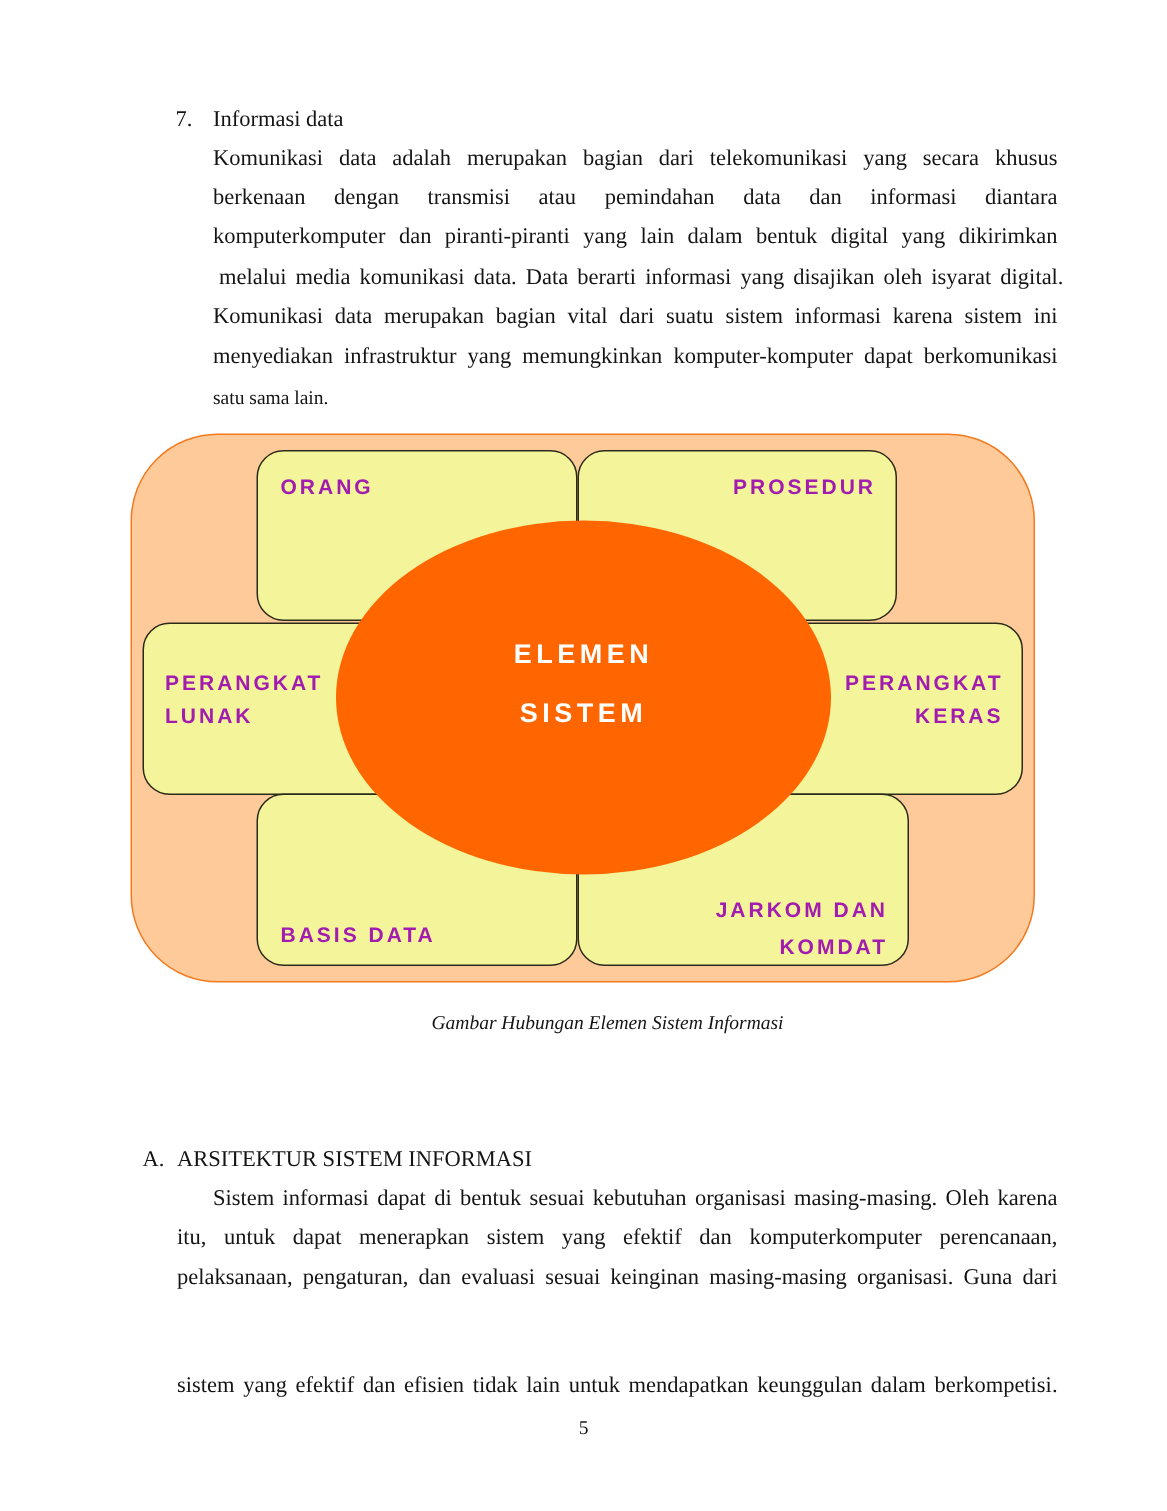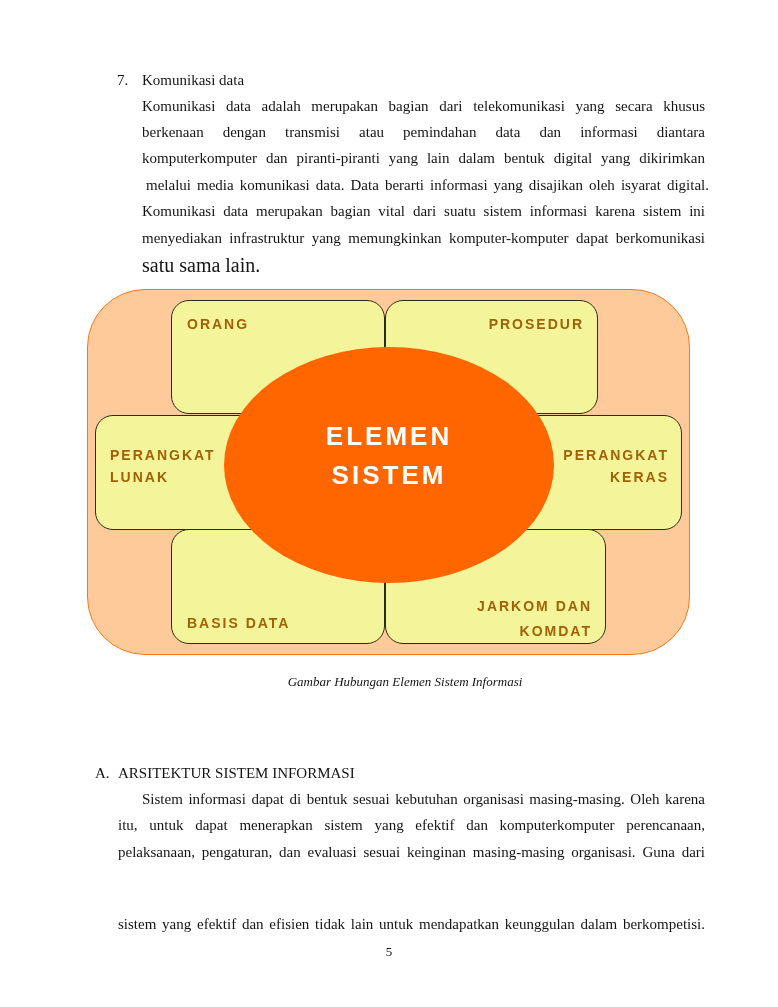--- a/index.html
+++ b/index.html
@@ -2,47 +2,47 @@
 <html><head>
 <meta charset="utf-8">
 <style>
   html, body { margin: 0; padding: 0; background: #ffffff; }
   body { width: 778px; height: 1007px; position: relative; overflow: hidden; }
   .page { position: absolute; left: 0; top: 0; width: 778px; height: 1007px; background: #ffffff; }
   .serif { font-family: "Liberation Serif", "DejaVu Serif", serif; color: #141414; }
   .t { position: absolute; font-size: 15px; line-height: 20px; height: 20px; white-space: nowrap; }
   .jl { position: absolute; font-size: 15px; line-height: 20px; height: 20px; overflow: hidden;
         text-align: justify; text-align-last: justify; }
-  .ll { position: absolute; font-size: 20px; line-height: 20px; height: 20px; text-align: right; white-space: nowrap; }
+  .ll { position: absolute; font-size: 13px; line-height: 20px; height: 20px; text-align: right; white-space: nowrap; }
 
   
   .outer { position: absolute; left: 87px; top: 289px; width: 601px; height: 364px;
            background: #FFCA99; border: 1.5px solid #F37A1F; border-radius: 58px; }
   .box { position: absolute; background: #F4F49A; border: 1.2px solid #2b2b1a; border-radius: 18px; box-sizing: border-box; }
   .lbl { position: absolute; font-family: "Liberation Sans", "DejaVu Sans", sans-serif; font-weight: bold;
-         font-size: 14px; letter-spacing: 2px; color: #a16207; white-space: nowrap; }
+         font-size: 14px; letter-spacing: 2px; color: #a21caf; white-space: nowrap; }
   .lbl span { display: block; }
   .ellipse { position: absolute; left: 224px; top: 347px; width: 330px; height: 236px; border-radius: 50%; background: #FF6600; }
   .center-text { position: absolute; left: 224px; top: 417px; width: 330px; text-align: center;
-                 font-family: "Liberation Sans", "DejaVu Sans", sans-serif; font-weight: bold; font-size: 26px;
+                 font-family: "Liberation Sans", "DejaVu Sans", sans-serif; font-weight: bold; font-size: 18px;
                  letter-spacing: 3px; line-height: 39px; color: #ffffff; }
   .center-text span { display: block; }
 
   .caption { position: absolute; left: 0; width: 778px; top: 673px; text-align: center; font-style: italic; font-size: 13px; line-height: 18px; padding-left: 16px; }
   .heading { position: absolute; left: 72px; top: 723px; font-size: 16px; font-weight: bold; color: #1F1FDC; letter-spacing: 0.3px; white-space: nowrap; line-height: 20px; }
   .pagenum { position: absolute; left: 0; width: 778px; top: 943px; text-align: center; font-size: 13px; line-height: 18px; }
 </style>
 </head>
 <body>
 
 <div class="page serif">
 
   <div>
     <span class="t" style="left:117px; top:70px;">7.</span>
-    <span class="t" style="left:142px; top:70px;">Komunikasi data</span>
+    <span class="t" style="left:142px; top:70px;">Informasi data</span>
   </div>
   <div>
     <div class="jl" style="left:142px; top:96px; width:563px;">Komunikasi data adalah merupakan bagian dari telekomunikasi yang secara khusus</div>
     <div class="jl" style="left:142px; top:122px; width:563px;">berkenaan dengan transmisi atau pemindahan data dan informasi diantara</div>
     <div class="jl" style="left:142px; top:148px; width:563px;">komputerkomputer dan piranti-piranti yang lain dalam bentuk digital yang dikirimkan</div>
     <div class="jl" style="left:146px; top:175px; width:563px;">melalui media komunikasi data. Data berarti informasi yang disajikan oleh isyarat digital.</div>
     <div class="jl" style="left:142px; top:201px; width:563px;">Komunikasi data merupakan bagian vital dari suatu sistem informasi karena sistem ini</div>
     <div class="jl" style="left:142px; top:228px; width:563px;">menyediakan infrastruktur yang memungkinkan komputer-komputer dapat berkomunikasi</div>
     <div class="ll" style="left:142px; top:255px;">satu sama lain.</div>
   </div>

